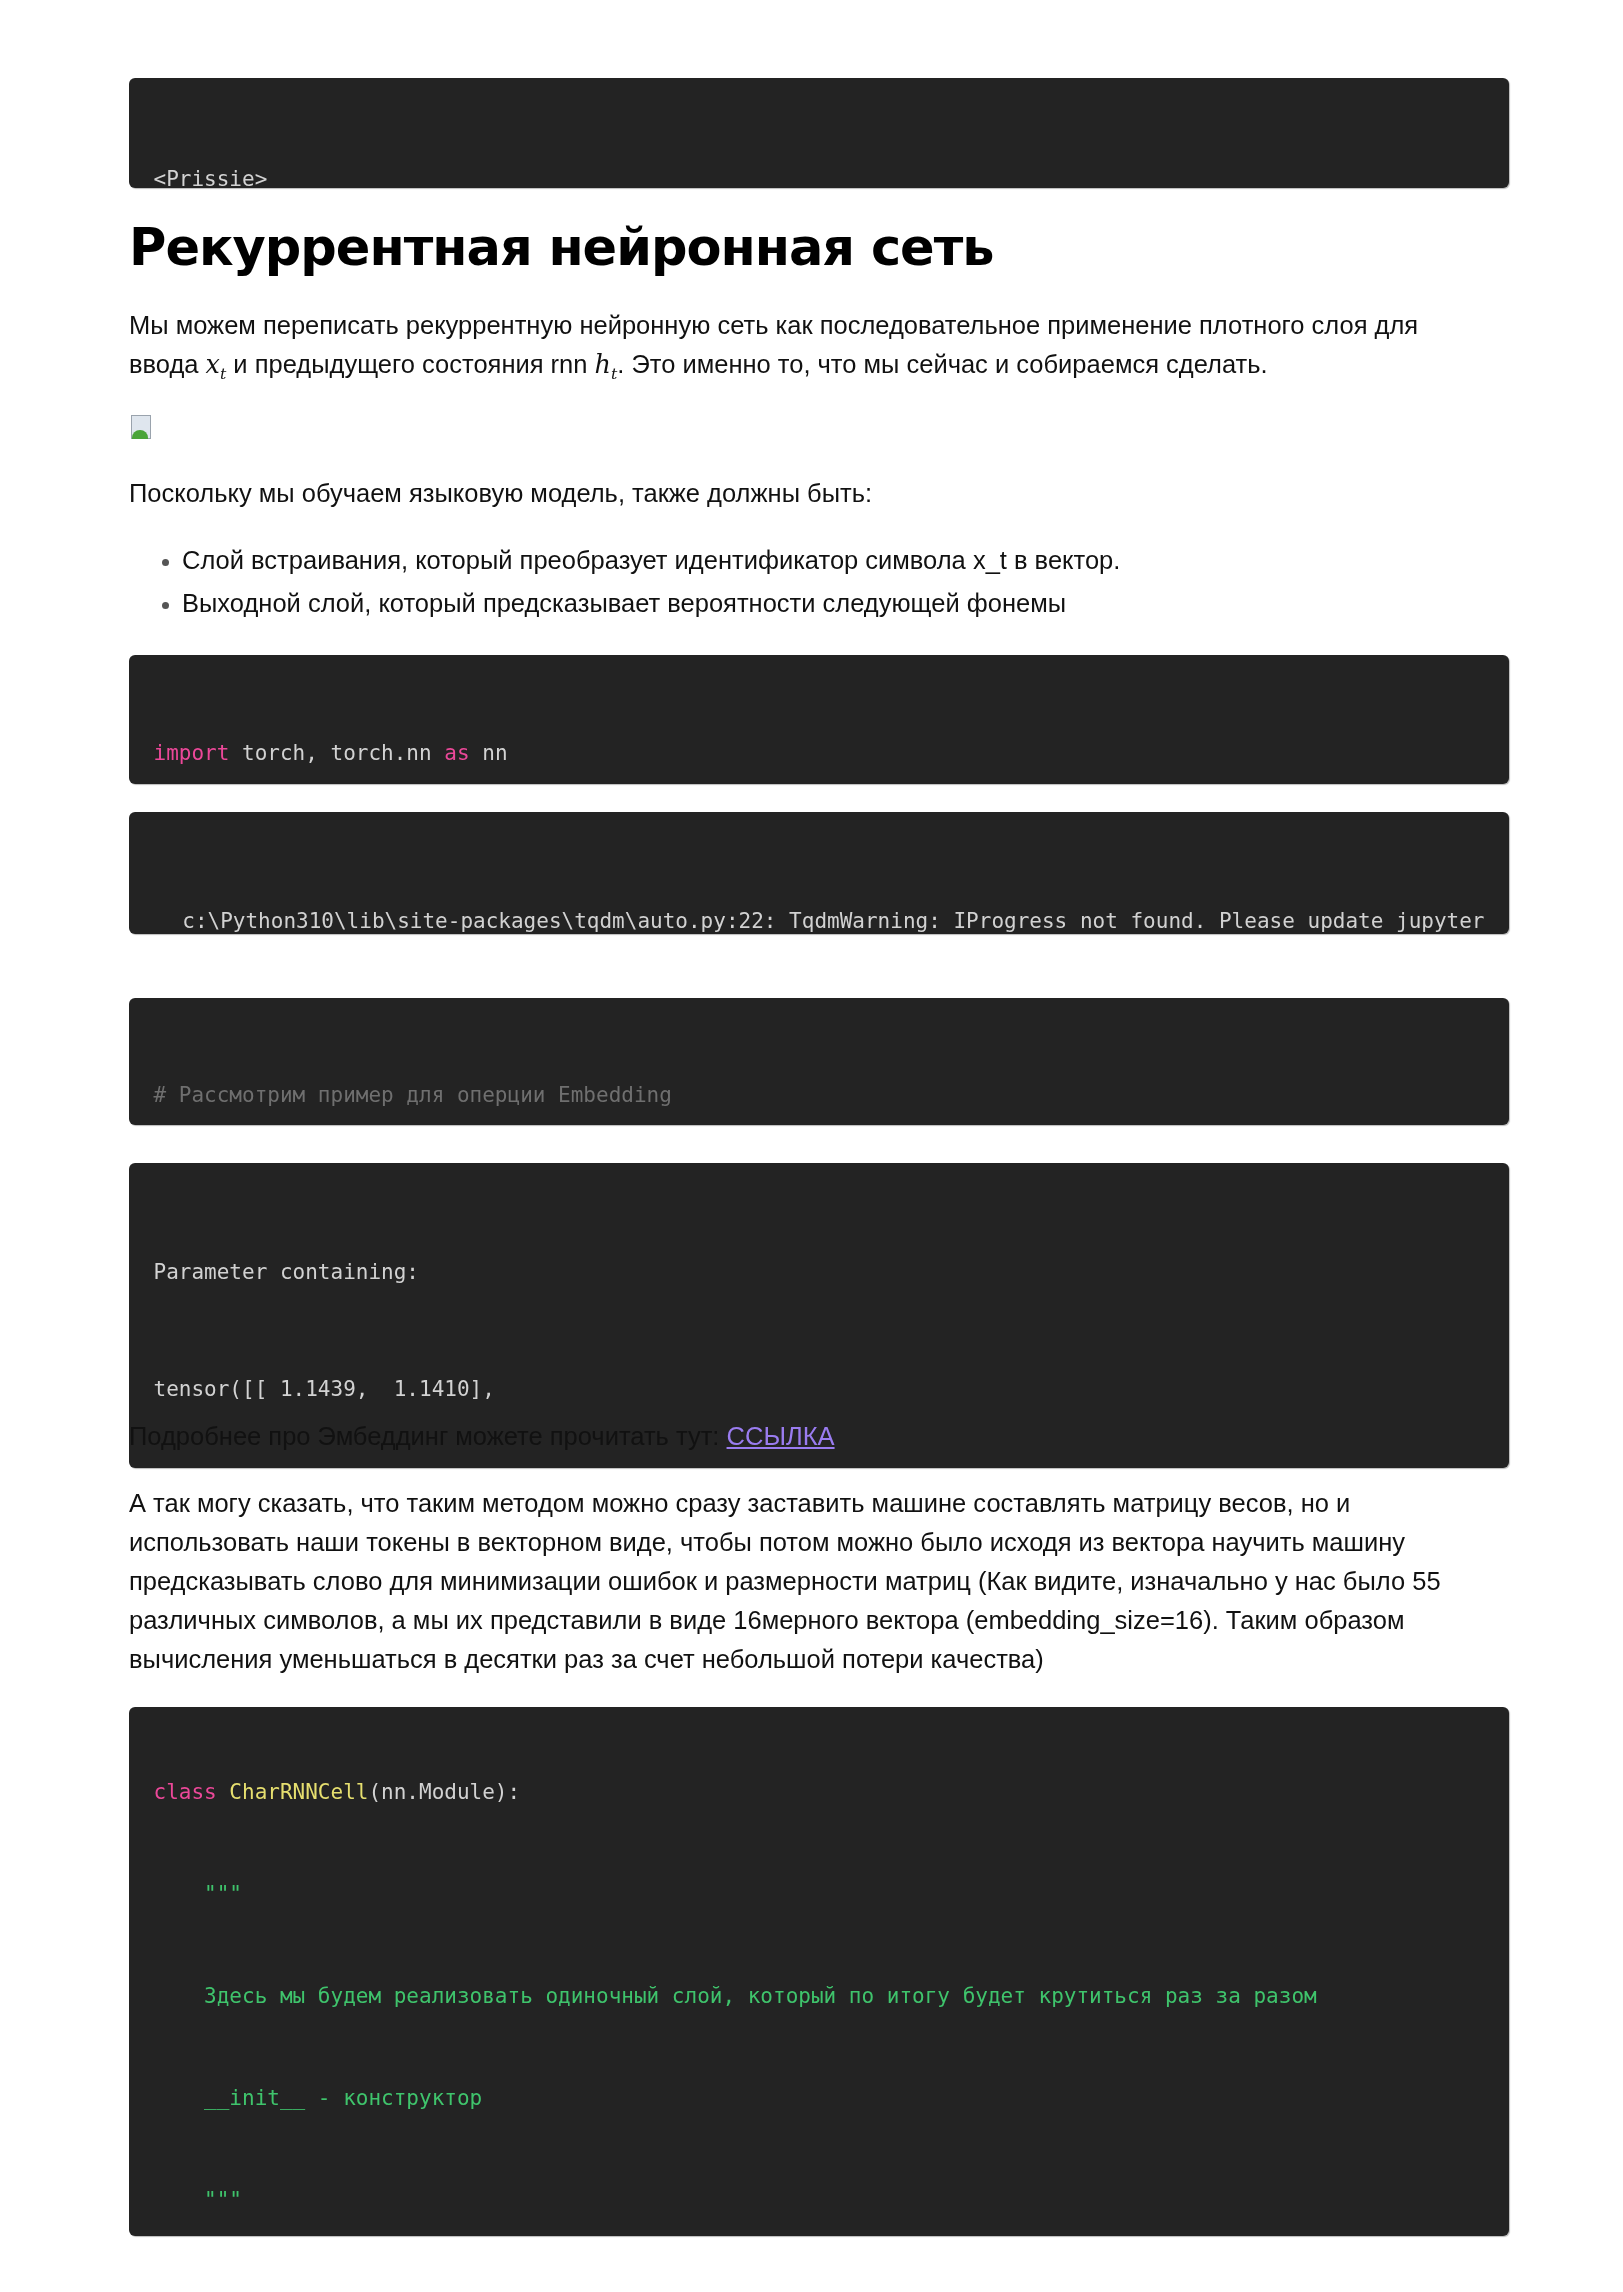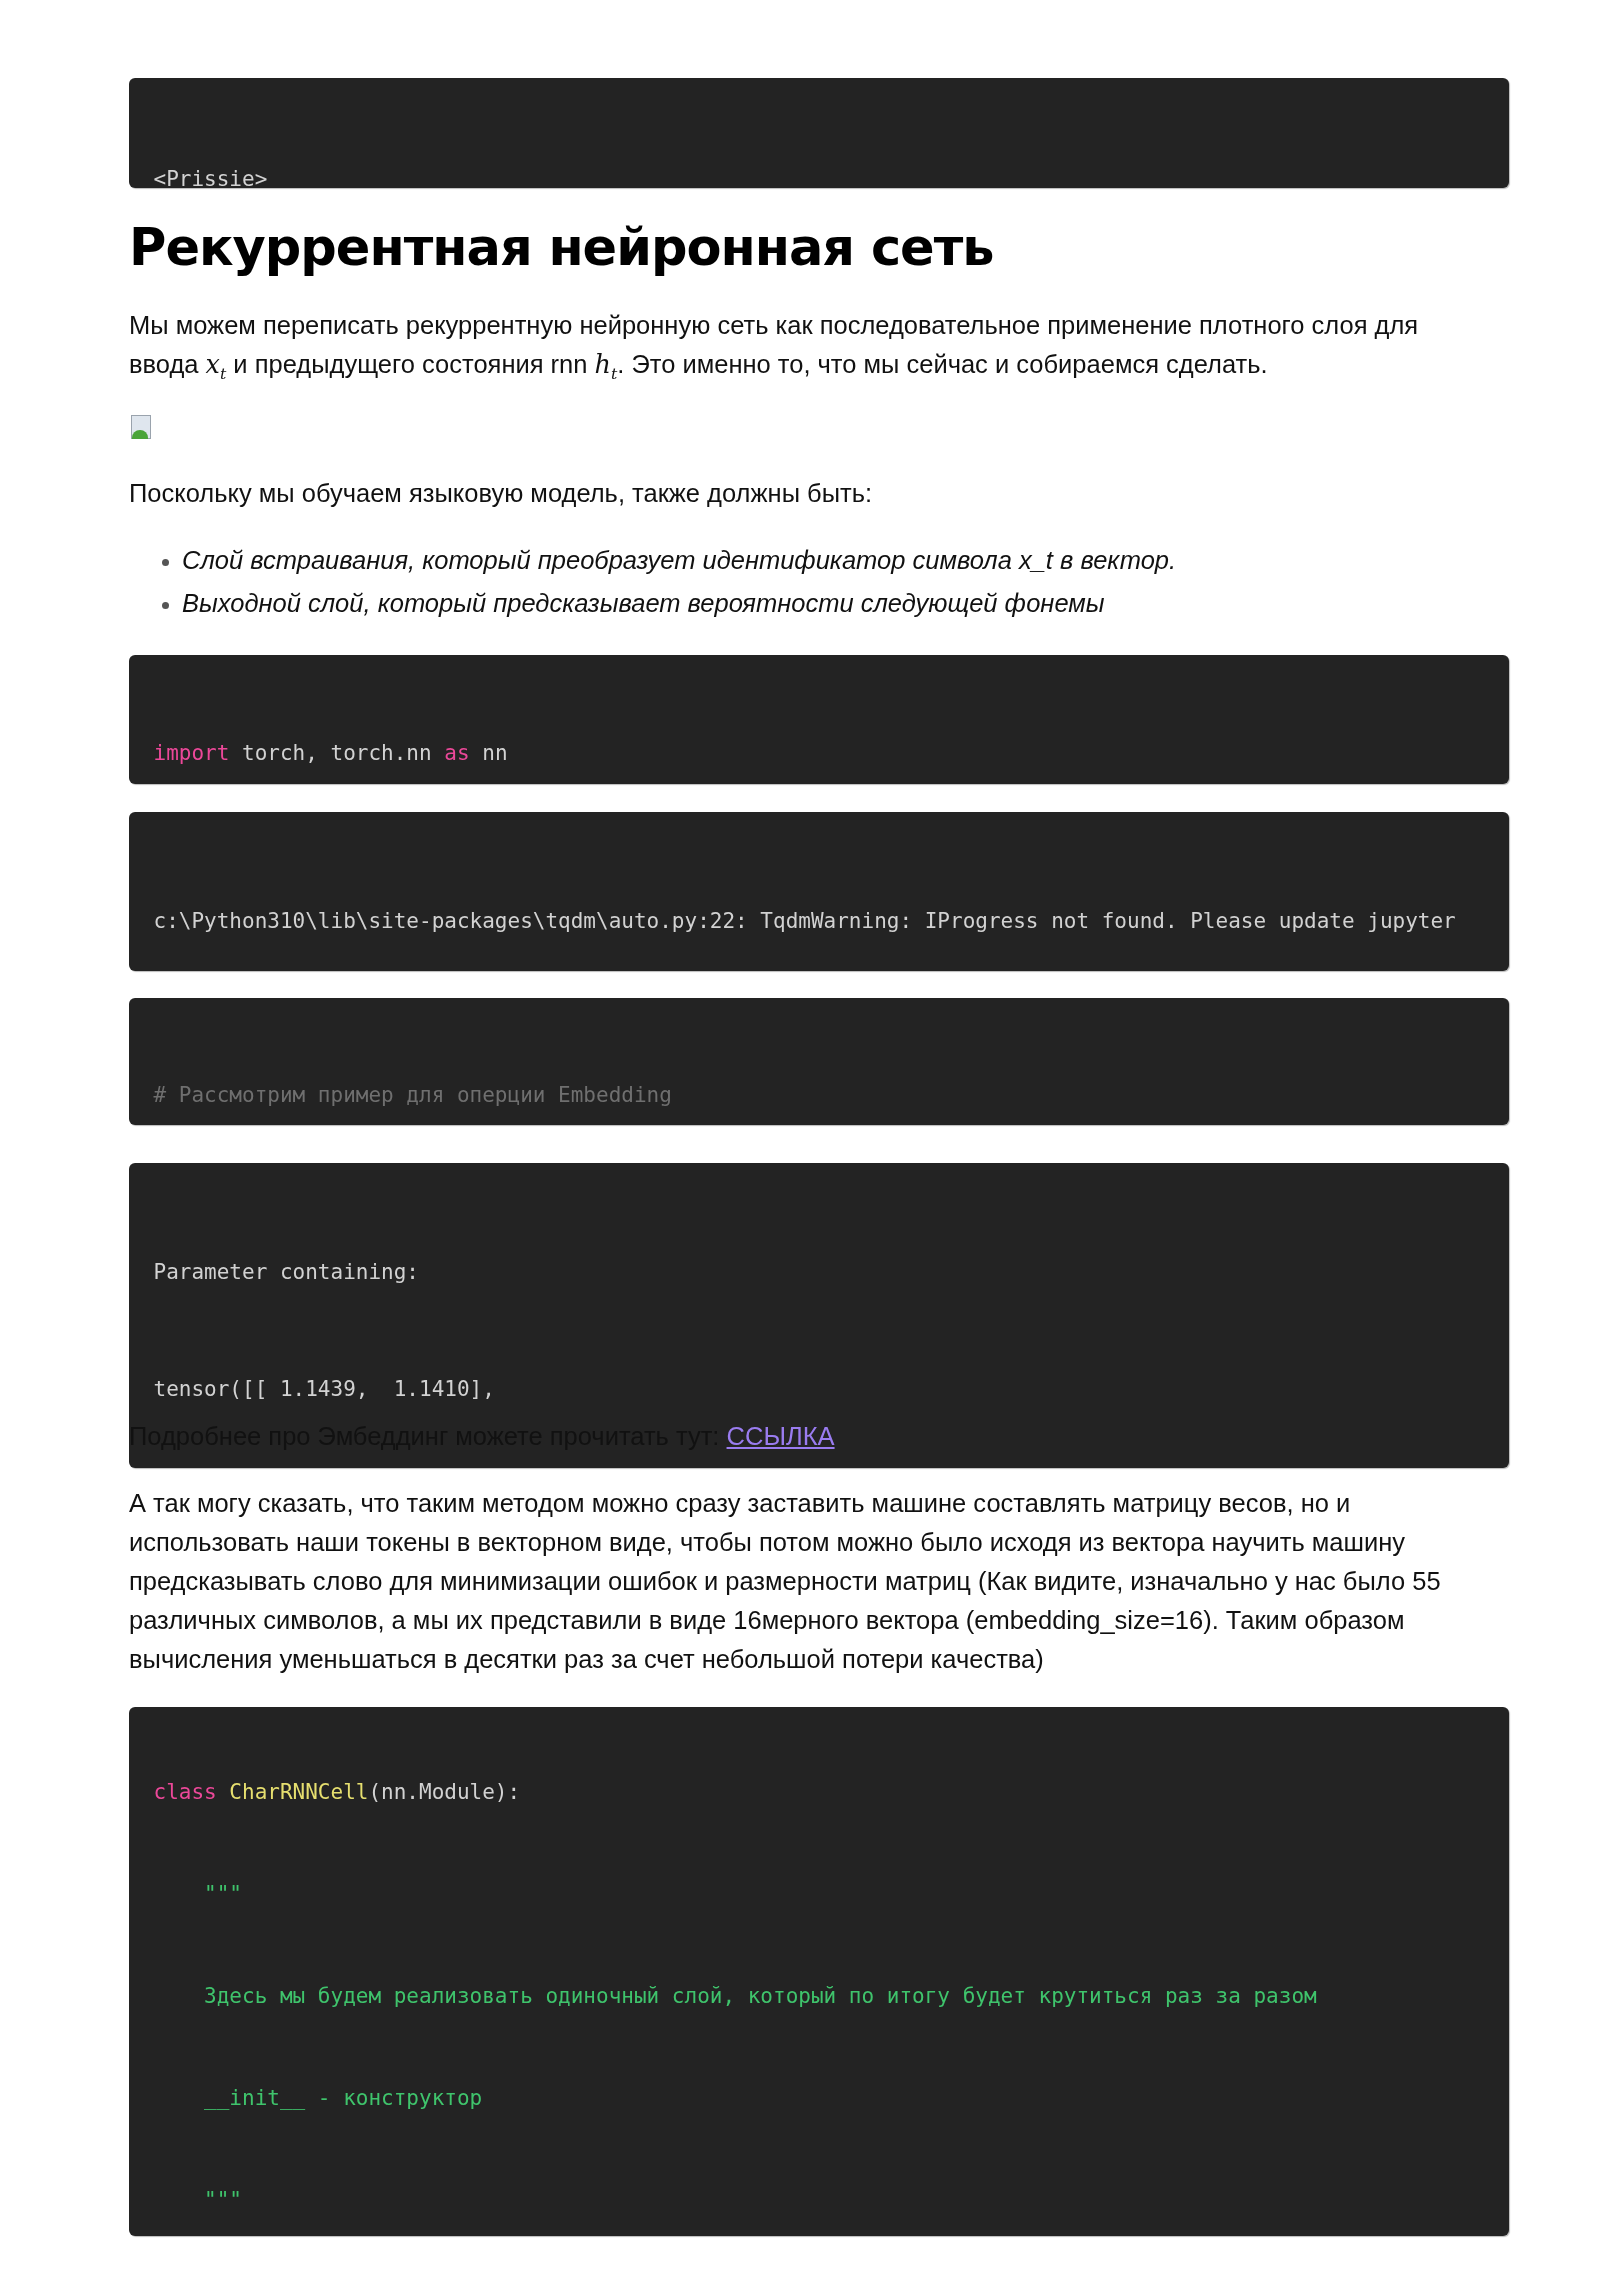--- a/index.html
+++ b/index.html
@@ -48,31 +48,31 @@
     <p><span>ввода </span><span class="math"><span>x</span><sub>t</sub></span><span> и предыдущего состояния rnn </span><span class="math"><span>h</span><sub>t</sub></span><span>. Это именно то, что мы сейчас и собираемся сделать.</span></p>
   </div>
 
   <div class="abs broken-img" style="top:415px;width:25.5px;">
     <div class="doc"></div>
       <div class="hill"></div>
   </div>
 
   <p class="abs" style="top:474px;">Поскольку мы обучаем языковую модель, также должны быть:</p>
 
-  <ul class="abs" style="top:541px;font-style:italic;">
+  <ul class="abs" style="top:541px;">
     <li>Слой встраивания, который преобразует идентификатор символа x_t в вектор.</li>
     <li style="margin-top:3.9px;">Выходной слой, который предсказывает вероятности следующей фонемы</li>
   </ul>
 
   <div class="code abs" style="top:655px;height:129px;padding-top:12.7px;">
     <span class="ln"><span class="kw">import</span><span> torch, torch.nn </span><span class="kw">as</span><span> nn</span></span>
     
   </div>
 
-  <div class="code out abs" style="top:812px;height:159px;padding-top:11.8px;">
+  <div class="code out abs" style="top:812px;height:122px;padding-top:11.8px;text-align:right;">
     <span class="ln">c:\Python310\lib\site-packages\tqdm\auto.py:22: TqdmWarning: IProgress not found. Please update jupyter</span>
     
     
   </div>
 
   <div class="code abs" style="top:998px;height:127px;padding-top:11.8px;">
     <span class="ln cm"># Рассмотрим пример для оперции Embedding</span>
     
     
   </div>

